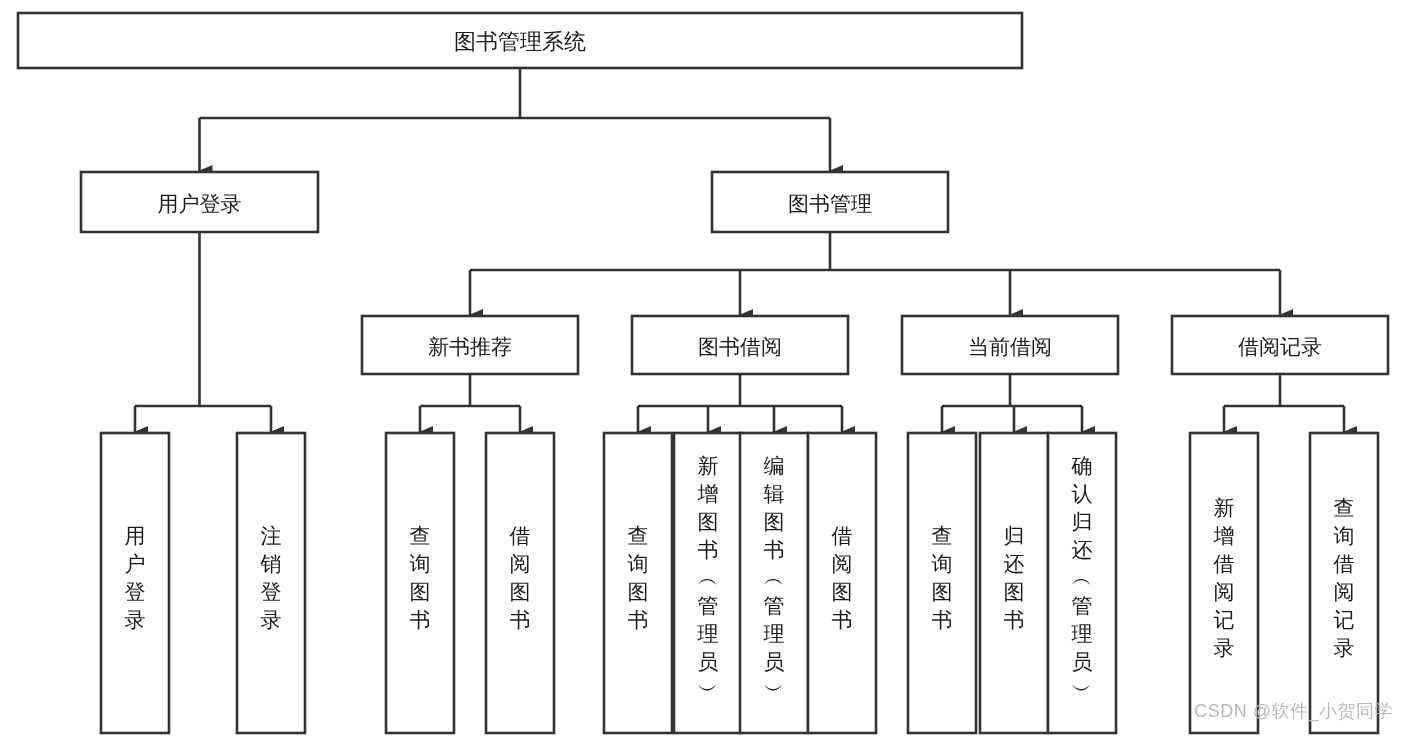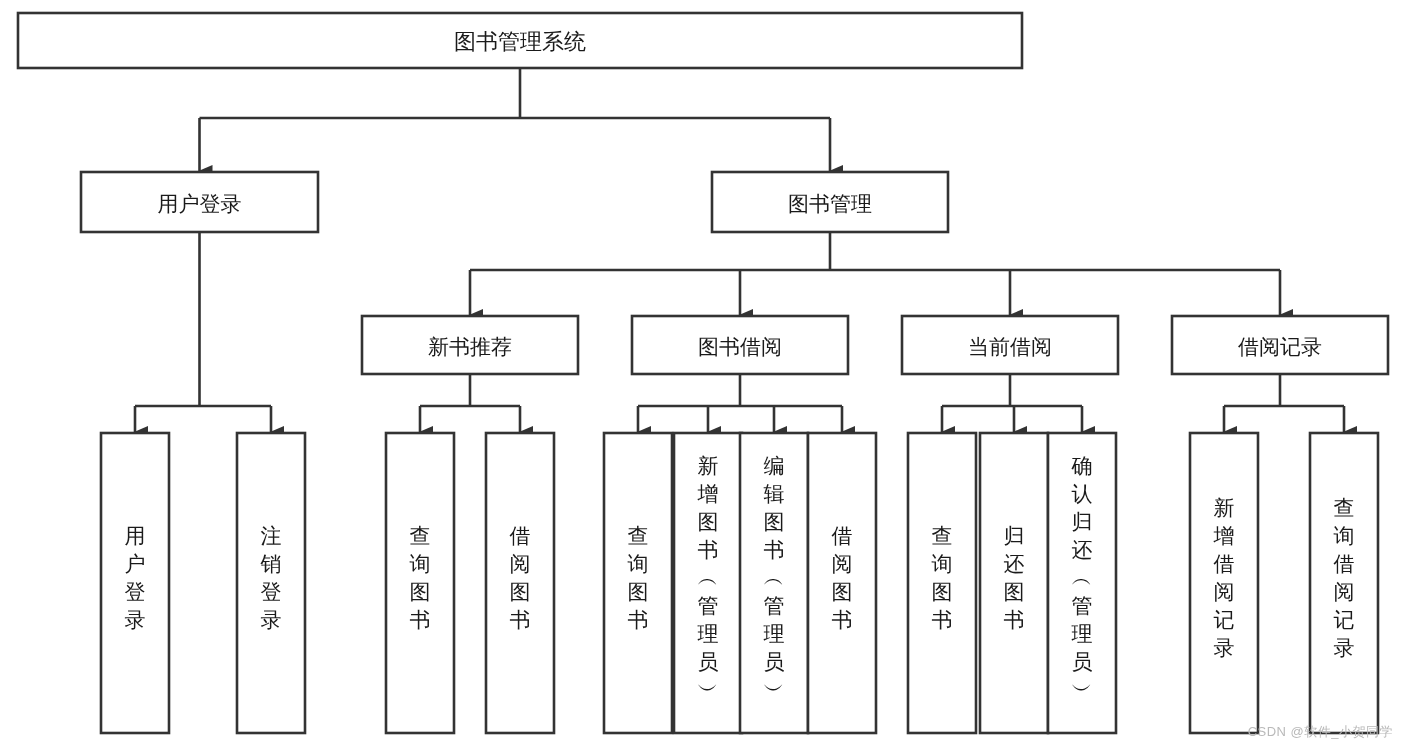--- a/index.html
+++ b/index.html
@@ -14,23 +14,23 @@
   .node-label{
     font-family:"Liberation Sans","DejaVu Sans",sans-serif;
     fill:#1a1a1a;font-size:21px;text-anchor:middle;dominant-baseline:central;
   }
   .node-label.root{font-size:22px;}
   .vlabel{
     font-family:"Liberation Sans","DejaVu Sans",sans-serif;
     fill:#1a1a1a;font-size:21px;text-anchor:middle;
   }
   .watermark{
-    position:absolute;right:12px;bottom:6px;
+    position:absolute;right:12px;bottom:24px;
     font-family:"Liberation Sans","DejaVu Sans",sans-serif;
-    font-size:13px;color:#b9b9b9;white-space:nowrap;
+    font-size:18px;color:#b9b9b9;white-space:nowrap;
     pointer-events:none;letter-spacing:.5px;
   }
 </style>
 </head>
 <body>
 
 <svg id="canvas" viewBox="0 0 1405 747">
   <defs>
     <marker id="ah" viewBox="0 0 12 14" refX="6" refY="13" markerWidth="12" markerHeight="14" orient="auto" markerUnits="userSpaceOnUse">
       <path class="arrow-head" d="M0,0 L12,0 L6,14 Z"></path>

